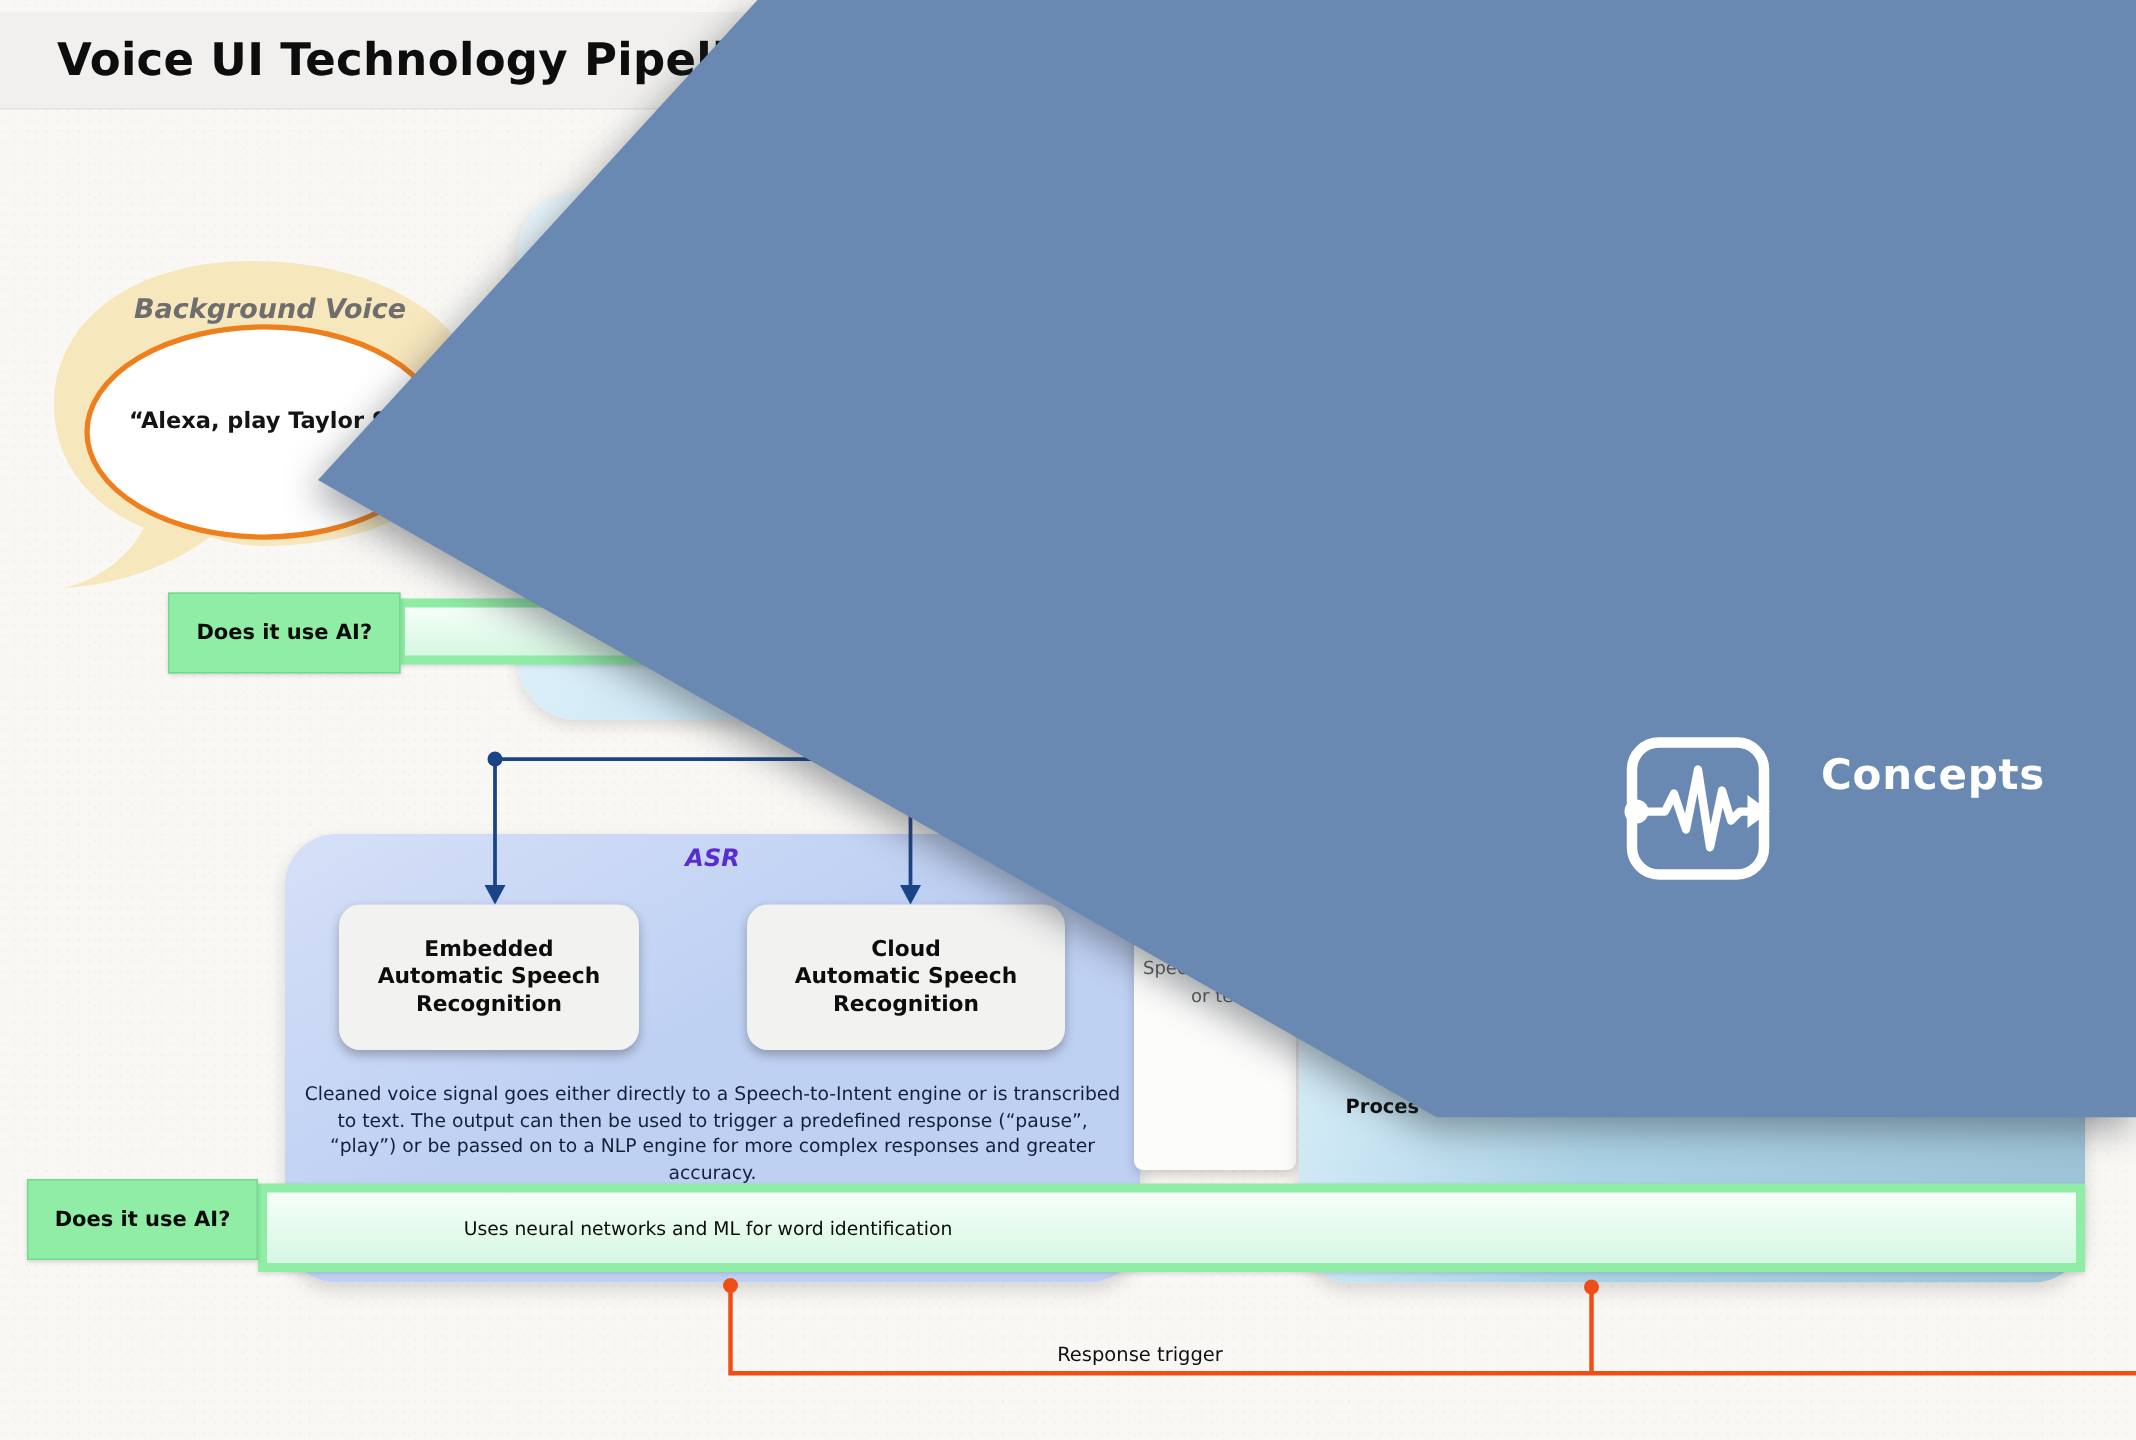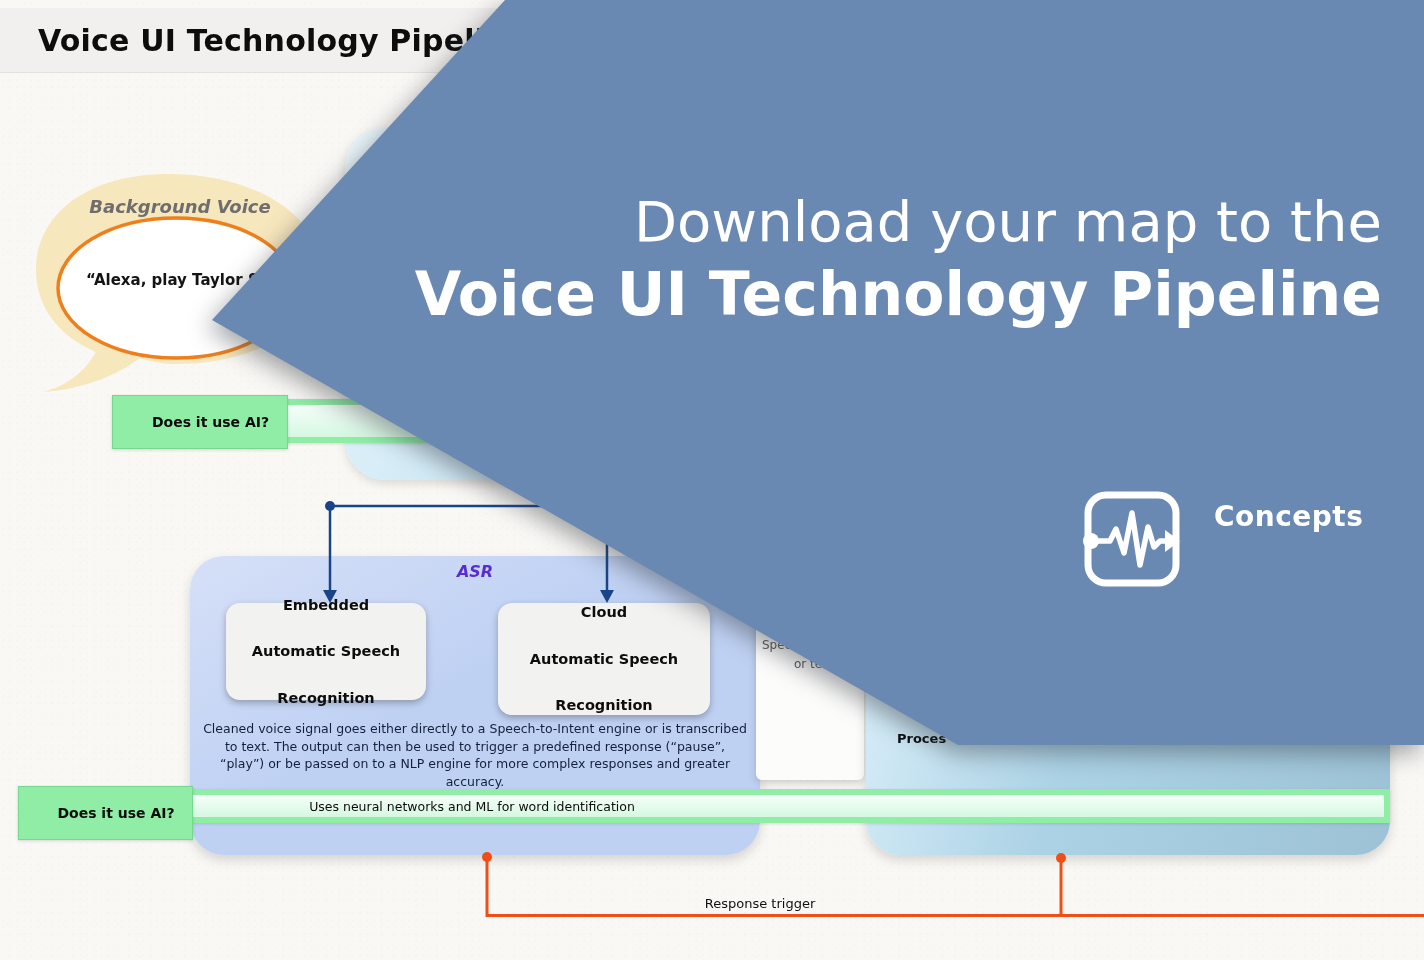--- a/index.html
+++ b/index.html
@@ -23,43 +23,43 @@
 
   
   .bubble-svg{left:28px;top:166px;z-index:3;}
   .bubble-label{left:70px;top:196px;width:220px;text-align:center;font-size:18px;
     font-weight:bold;font-style:italic;color:#6e6e6e;z-index:3;}
   .bubble-quote{left:86px;top:271px;width:260px;font-size:15px;font-weight:bold;color:#141414;z-index:3;}
 
   
   .badge{background:#8feda6;border:1px solid #74d98f;display:flex;align-items:center;
     justify-content:center;font-size:14px;font-weight:600;color:#0b0b0b;z-index:5;
-    box-shadow:0 1px 3px rgba(0,0,0,.15);padding-left:21px;}
+    box-shadow:0 1px 3px rgba(0,0,0,.15);}
   .badge-top{left:112px;top:395px;width:153px;height:52px;z-index:4;}
   .badge-bottom{left:18px;top:786px;width:152px;height:52px;}
   .bar{background:#8feda6;z-index:4;box-shadow:0 1px 3px rgba(0,0,0,.12);}
   .bar-inner{position:absolute;left:6px;right:6px;top:6px;bottom:6px;
     background:linear-gradient(to bottom,#f6fff9 0%,#d6f7e2 100%);}
   .bar-top{left:264px;top:399px;width:390px;height:44px;}
-  .bar-bottom{left:172px;top:789px;width:1218px;height:34px;z-index:5;}
+  .bar-bottom{left:172px;top:789px;width:1218px;height:59px;z-index:5;}
   .bar-label{position:absolute;top:0;bottom:0;display:flex;align-items:center;
     justify-content:center;font-size:12.5px;color:#0c0c0c;}
   .bar-label-left{left:0;width:600px;}
   .bar-label-right{left:680px;right:0;}
 
   
   .asr-panel{left:190px;top:556px;width:570px;height:299px;border-radius:34px;
     background:linear-gradient(150deg,#d6e0f8 0%,#bfd1f3 45%);box-shadow:0 5px 12px rgba(0,0,0,.15);z-index:4;}
   .asr-title{left:190px;top:562px;width:570px;text-align:center;font-size:16px;
     font-weight:bold;font-style:italic;color:#5a2ccf;z-index:4;}
   .sub-box{background:#f2f2f1;border-radius:14px;box-shadow:0 3px 7px rgba(0,0,0,.28);
-    display:flex;flex-direction:column;align-items:center;justify-content:center;z-index:4;gap:28px;}
+    display:flex;flex-direction:column;align-items:center;justify-content:center;z-index:4;}
   .sub-box .ln{font-size:14.5px;font-weight:bold;color:#0d0d0d;line-height:1.28;}
   .box-embedded{left:226px;top:603px;width:200px;height:97px;}
-  .box-cloud{left:498px;top:603px;width:212px;height:112px;justify-content:flex-end;}
+  .box-cloud{left:498px;top:603px;width:212px;height:97px;}
   .asr-desc{left:202px;top:720px;width:546px;text-align:center;font-size:12.5px;
     line-height:1.4;color:#13203a;z-index:4;}
 
   
   .mid-box{left:756px;top:612px;width:108px;height:168px;background:#fcfcfb;border-radius:6px;
     box-shadow:0 3px 8px rgba(0,0,0,.18);z-index:4;}
   .frag{color:#5a5a5a;font-size:12px;z-index:4;}
   .frag1{left:762px;top:638px;}
   .frag2{left:794px;top:657px;}
 
@@ -149,24 +149,20 @@
       <path d="M 487,857 L 487,915.5 L 1424,915.5"></path>
       <line x1="1061" y1="858" x2="1061" y2="914"></line>
     </g>
     <circle cx="487" cy="857" r="5" fill="#f04e17"></circle>
     <circle cx="1061" cy="858" r="5" fill="#f04e17"></circle>
   </svg>
   <div class="abs response-label">Response trigger</div>
 
   <div class="abs overlay-wrap">
     <div class="overlay">
-      <div class="headline">
-        <div class="headline-l1">Download your map to the</div>
-        <div class="headline-l2">Voice UI Technology Pipeline</div>
-      </div>
       <svg class="logo-icon" width="100" height="100" viewBox="0 0 100 100">
         <rect x="6" y="6" width="88" height="88" rx="18" fill="none" stroke="#ffffff" stroke-width="7"></rect>
         <polyline points="16,52 28,52 34,40 42,64 50,24 58,76 66,38 72,58 78,52 84,52" fill="none" stroke="#ffffff" stroke-width="5.5" stroke-linecap="round" stroke-linejoin="round"></polyline>
         <circle cx="9" cy="52" r="8" fill="#ffffff"></circle>
         <path d="M 83,41 L 98,52 L 83,63 Z" fill="#ffffff"></path>
       </svg>
       <div class="logo-text">
         <div class="logo-sub">Concepts</div>
       </div>
     </div>

